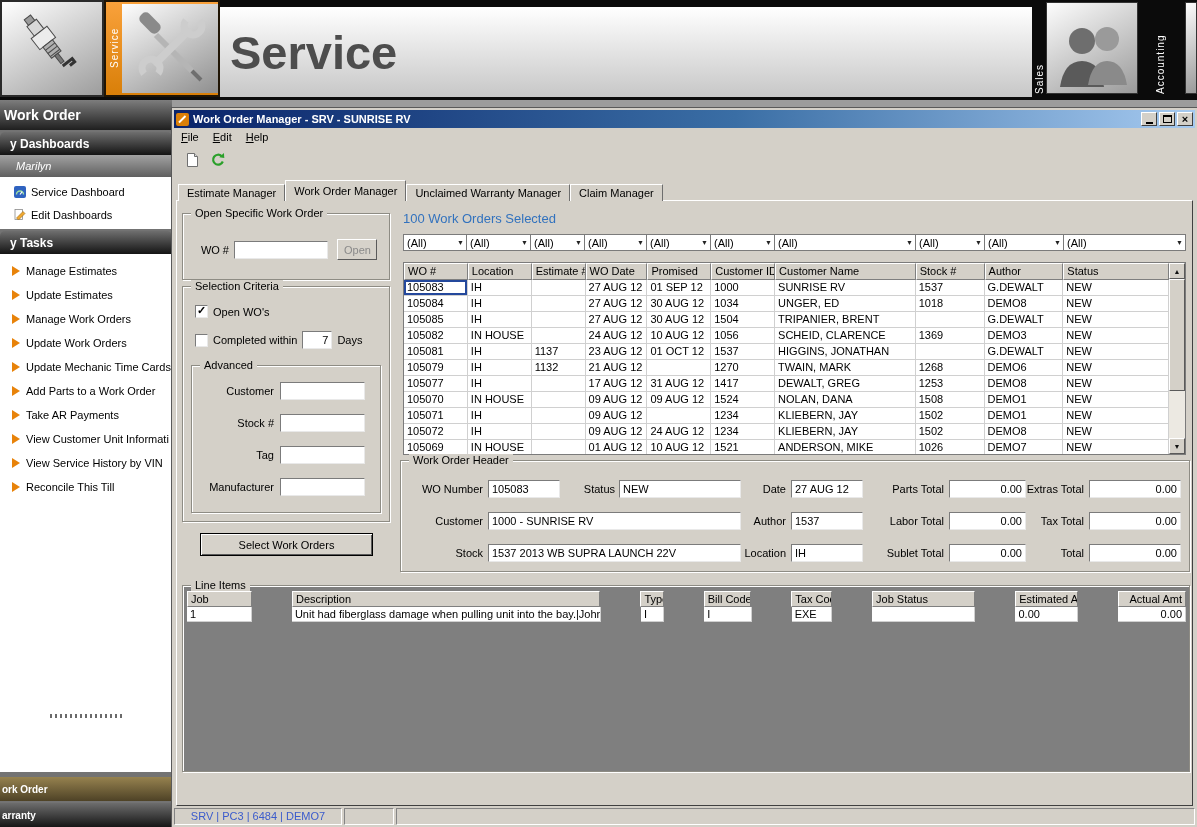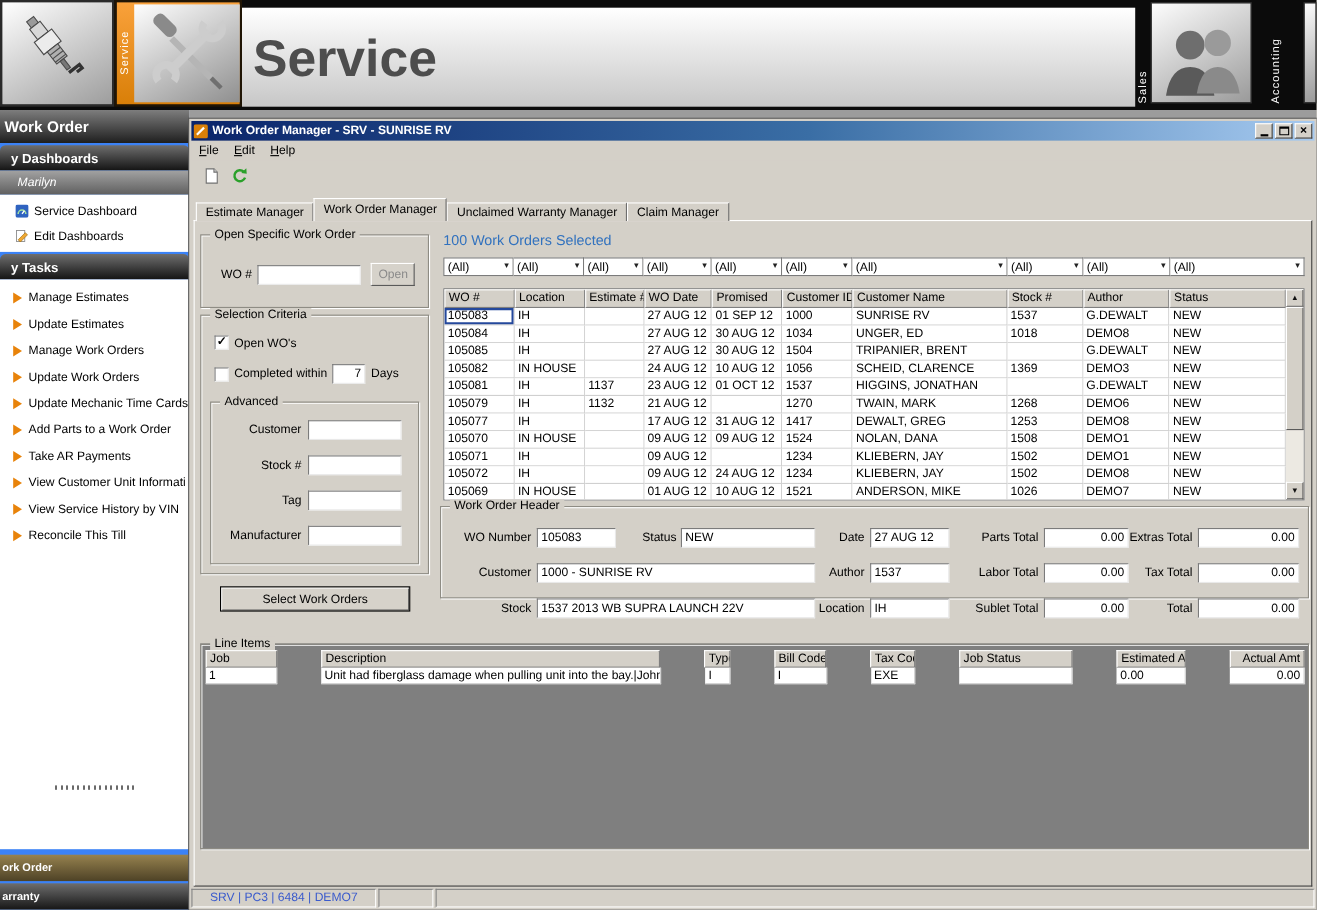--- a/index.html
+++ b/index.html
@@ -22,21 +22,21 @@
   .app-title { font-size:47px; font-weight:bold; color:#4d4d4d; padding-left:10px; }
   .module-sales { position:absolute; left:1032px; top:0; width:108px; height:97px; }
   .module-sales .vlabel { position:absolute; left:0; top:0; height:94px; width:14px; display:flex; align-items:center; }
   .people-box { position:absolute; left:14px; top:2px; width:92px; height:92px;
               background:linear-gradient(150deg,#fdfdfd,#9a9a9a); border:1px solid #333; display:flex; align-items:flex-end; justify-content:center; }
   .acc-label { position:absolute; left:1152px; top:0; height:94px; width:16px; display:flex; align-items:center; }
   .acc-sliver { position:absolute; left:1185px; top:2px; width:12px; height:92px;
               background:linear-gradient(150deg,#fdfdfd,#9a9a9a); border:1px solid #333; }
 
   
-  .sidebar { position:absolute; left:0; top:100px; width:172px; height:727px; background:#3b82f6; }
+  .sidebar { position:absolute; left:0; top:100px; width:172px; height:727px; background:#737373; }
   .sb-title { height:30px; background:linear-gradient(#7d7d7d,#1f1f1f); color:#fff; font-size:14px; font-weight:bold;
               display:flex; align-items:center; padding-left:4px; }
   .sb-header { height:23px; margin-top:2px; background:linear-gradient(#6e6e6e,#141414); color:#fff; font-size:12px; font-weight:bold;
               display:flex; align-items:center; padding-left:10px; border-radius:5px 5px 0 0; }
   .sb-user { height:22px; background:linear-gradient(#a2a2a2,#5f5f5f); color:#fff; font-style:italic;
               display:flex; align-items:center; padding-left:16px; }
   .sb-panel { background:#fff; }
   .sb-panel-dash { height:52px; padding-top:3px; }
   .sb-panel-tasks { height:518px; padding-top:5px; position:relative; }
   .sb-item { height:23px; display:flex; align-items:center; gap:5px; padding-left:14px; cursor:default; white-space:nowrap; overflow:hidden; }
@@ -138,21 +138,21 @@
   .ghead > :nth-child(8),.grow > :nth-child(8){width:69px}
   .ghead > :nth-child(9),.grow > :nth-child(9){width:79px}
   .ghead > :nth-child(10),.grow > :nth-child(10){width:106px}
   .gbody .grow:first-child .gc:first-child { box-shadow:inset 0 0 0 2px #24489c; }
   .vscroll { width:16px; background:#ece9e2; display:flex; flex-direction:column; }
   .sarrow { height:16px; background:#d4d0c8; border:1px solid; border-color:#fff #5a5a5a #5a5a5a #fff;
             font-size:7px; display:flex; align-items:center; justify-content:center; color:#111; }
   .sthumb { margin:0; height:112px; background:#d4d0c8; border:1px solid; border-color:#fff #5a5a5a #5a5a5a #fff; }
   .sspace { flex:1; }
 
-  .g-woh { left:228px; top:352px; width:790px; height:84px; }
+  .g-woh { left:228px; top:352px; width:790px; height:112px; }
   .wl { position:absolute; text-align:right; white-space:nowrap; }
   .wi { position:absolute; }
 
   .g-li { left:10px; top:477px; width:1008px; height:187px; background:#7f7f7f; }
   .li-table { position:absolute; left:4px; top:5px; width:999px; }
   .li-head, .li-row { display:flex;gap:40px; }
   .li-head > div { background:#d4d0c8; border:1px solid; border-color:#fff #7f7f7f #7f7f7f #fff; height:16px;
                    padding:1px 3px; white-space:nowrap; overflow:hidden; }
   .li-row > div { background:#fff; border-right:1px solid #d0d0d0; border-bottom:1px solid #d0d0d0; height:15px;
                   line-height:14px; padding:0 3px; white-space:nowrap; overflow:hidden; }

